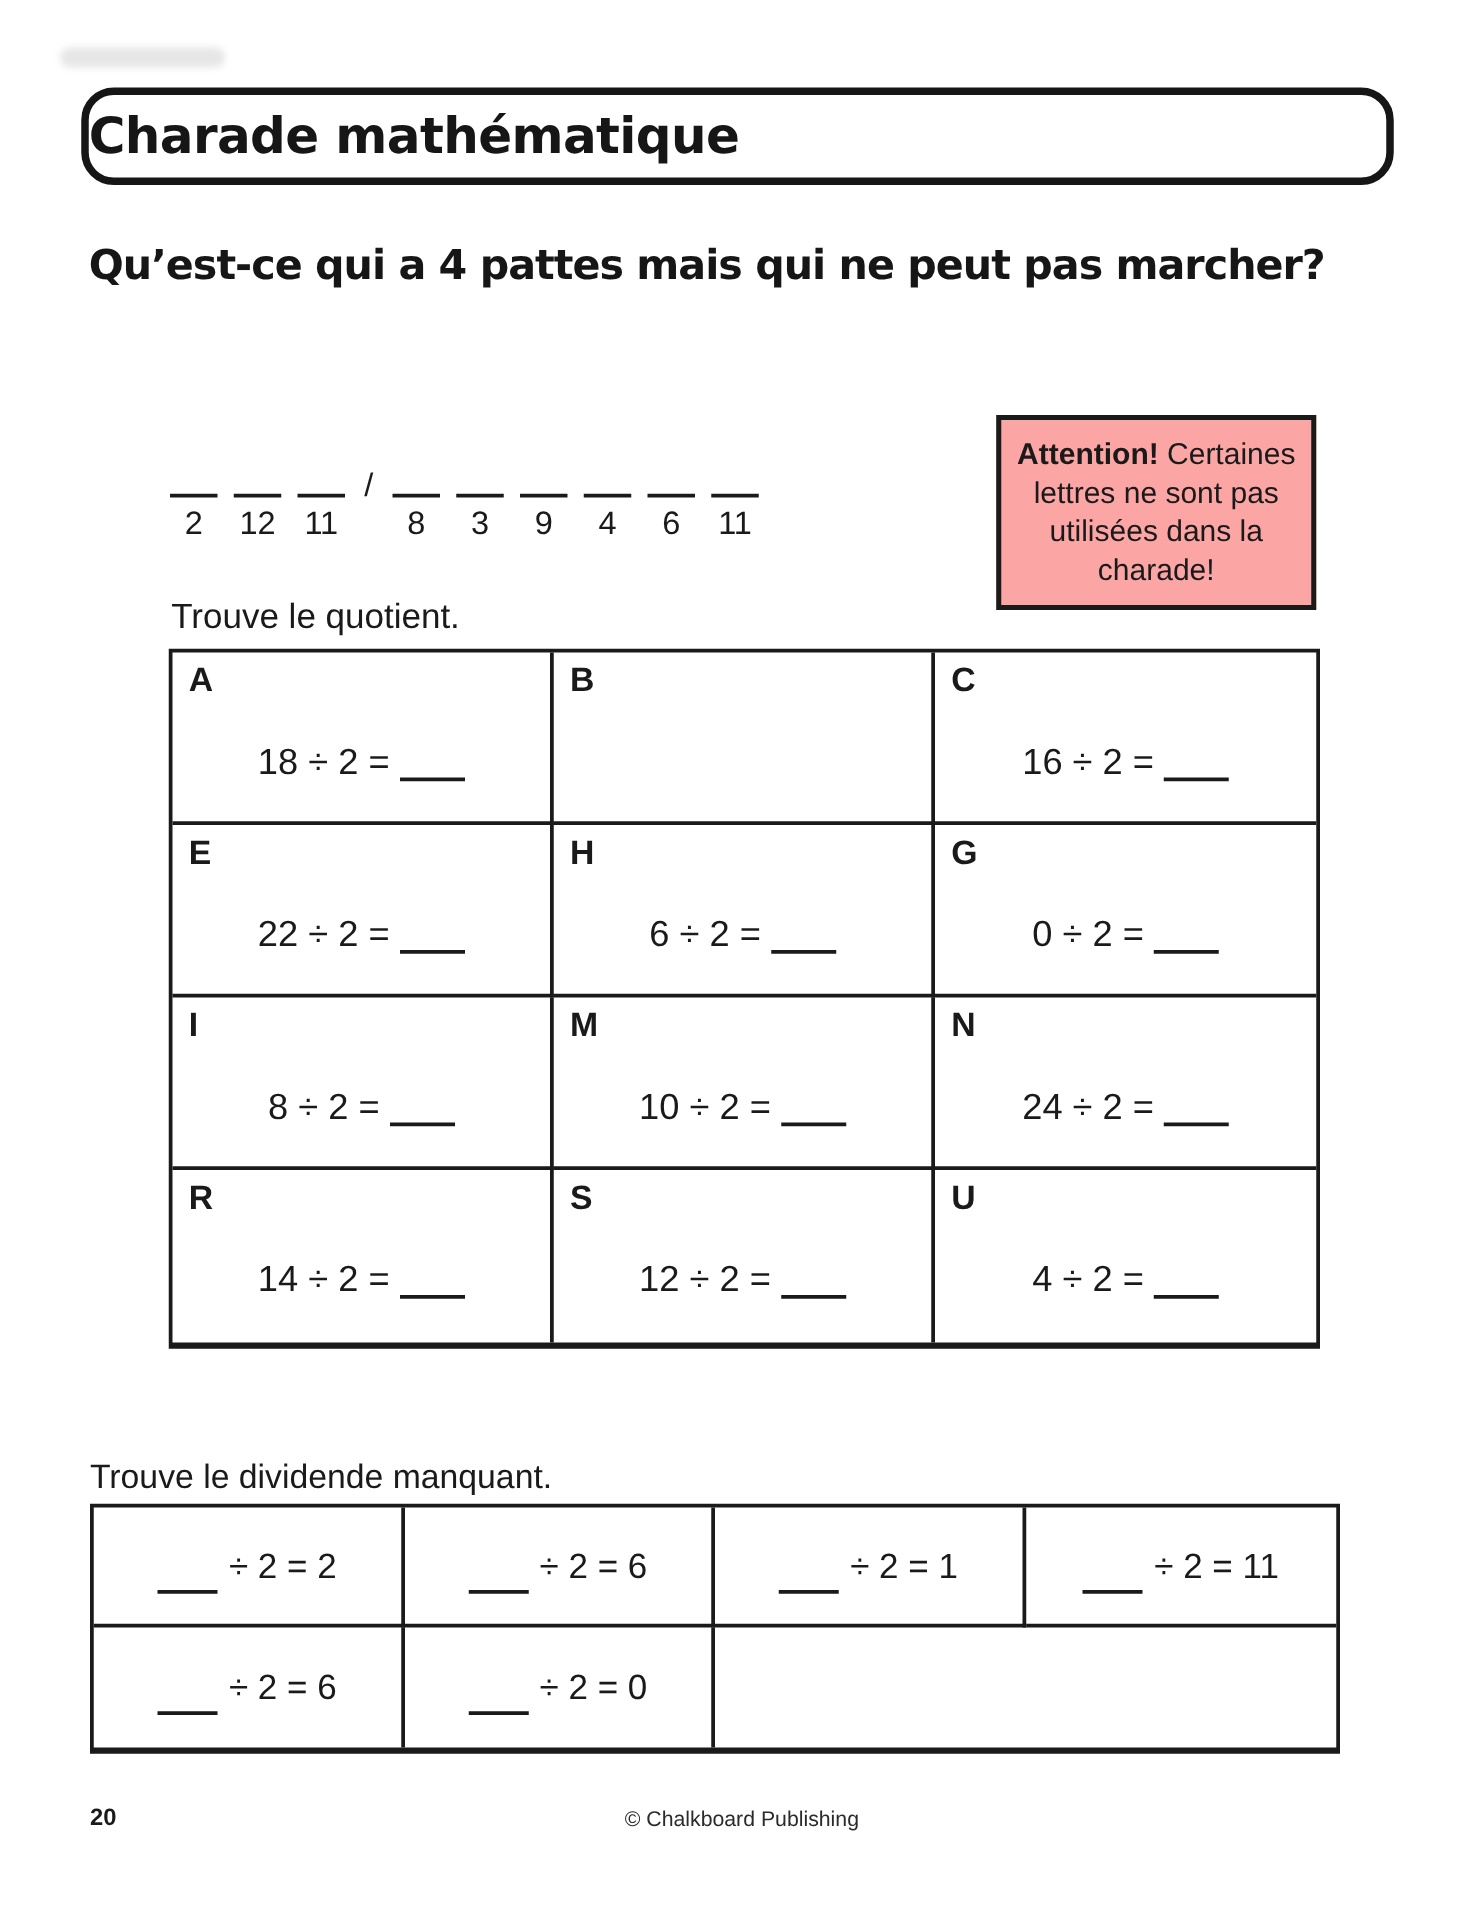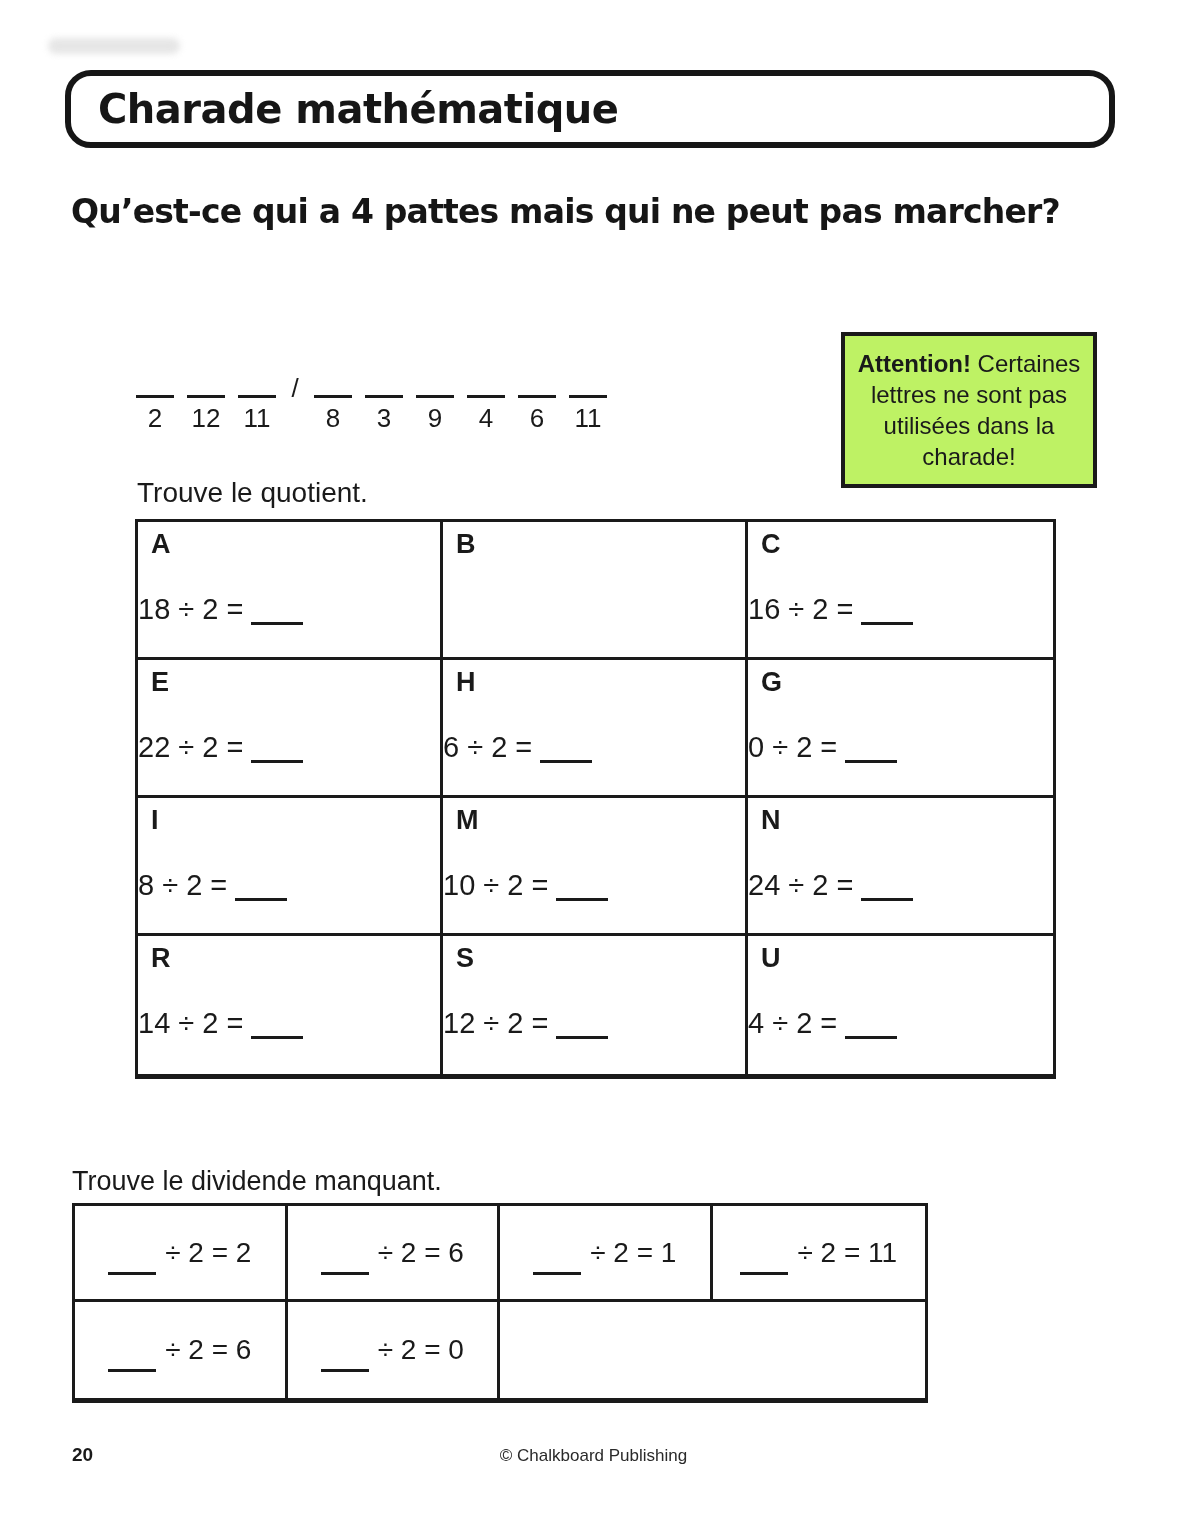--- a/index.html
+++ b/index.html
@@ -19,41 +19,41 @@
     width: 132px; height: 16px;
     background: #dcdcdc; border-radius: 8px;
     filter: blur(3px); opacity: .7;
   }
   
   .title-box {
     position: absolute; left: 65px; top: 70px;
     width: 1050px; height: 78px;
     border: 6px solid #161616; border-radius: 26px;
     display: flex; align-items: center;
-    padding-left: 27px; background: #fff;
+    background: #fff;
   }
   .title-text {
     font-family: "DejaVu Sans", sans-serif;
     font-weight: bold; font-size: 40px; letter-spacing: -0.5px;
     color: #161616;
   }
   .question {
     position: absolute; left: 71px; top: 192px; width: 1060px;
     font-family: "DejaVu Sans", sans-serif;
     font-weight: bold; font-size: 33px; letter-spacing: -0.8px;
     color: #161616; white-space: nowrap;
   }
   
   .attention {
     position: absolute; left: 797px; top: 332px;
     width: 256px; height: 156px;
-    border: 4px solid #1a1a1a; background: #bef264;
+    border: 4px solid #1a1a1a; background: #fca5a5;
     display: flex; align-items: center; justify-content: center;
     text-align: center; padding: 4px 7px;
-    font-size: 24px; line-height: 31px; margin-left: 44px;
+    font-size: 24px; line-height: 31px;
   }
   .attention b { font-weight: bold; }
   
   .answer {
     position: absolute; left: 136px; top: 378px;
     display: flex; align-items: flex-start; gap: 13px;
   }
   .ans-item { display: flex; flex-direction: column; align-items: center; width: 38px; }
   .ans-line { width: 38px; height: 20px; border-bottom: 3px solid #1a1a1a; }
   .ans-num { margin-top: 5px; font-size: 26px; }
@@ -73,30 +73,30 @@
     border-right: 3px solid #1a1a1a; border-bottom: 3px solid #1a1a1a;
   }
   .qcell:nth-child(3n) { border-right: none; }
   .qcell:nth-child(n+10) { border-bottom: none; }
   .qletter {
     position: absolute; top: 7px; left: 13px;
     font-weight: bold; font-size: 27px;
   }
   .qeq {
     position: absolute; left: 0; right: 0; top: 68px;
-    text-align: left; font-size: 29px; white-space: nowrap;
+    text-align: center; font-size: 29px; white-space: nowrap;
   }
   .blank {
     display: inline-block; width: 52px; height: 1em;
     border-bottom: 3px solid #1a1a1a;
     transform: translateY(6px); margin-left: 8px;
   }
   
   .dtable {
-    position: absolute; left: 72px; top: 1203px; width: 856px;
+    position: absolute; left: 72px; top: 1203px; width: 1000px;
     display: grid; grid-template-columns: repeat(4, 1fr);
     border: 3px solid #1a1a1a; border-bottom-width: 5px;
     background: #fff;
   }
   .dcell {
     position: relative; height: 96px;
     border-right: 3px solid #1a1a1a; border-bottom: 3px solid #1a1a1a;
     display: flex; align-items: center; justify-content: center;
     font-size: 28px; white-space: nowrap;
   }

